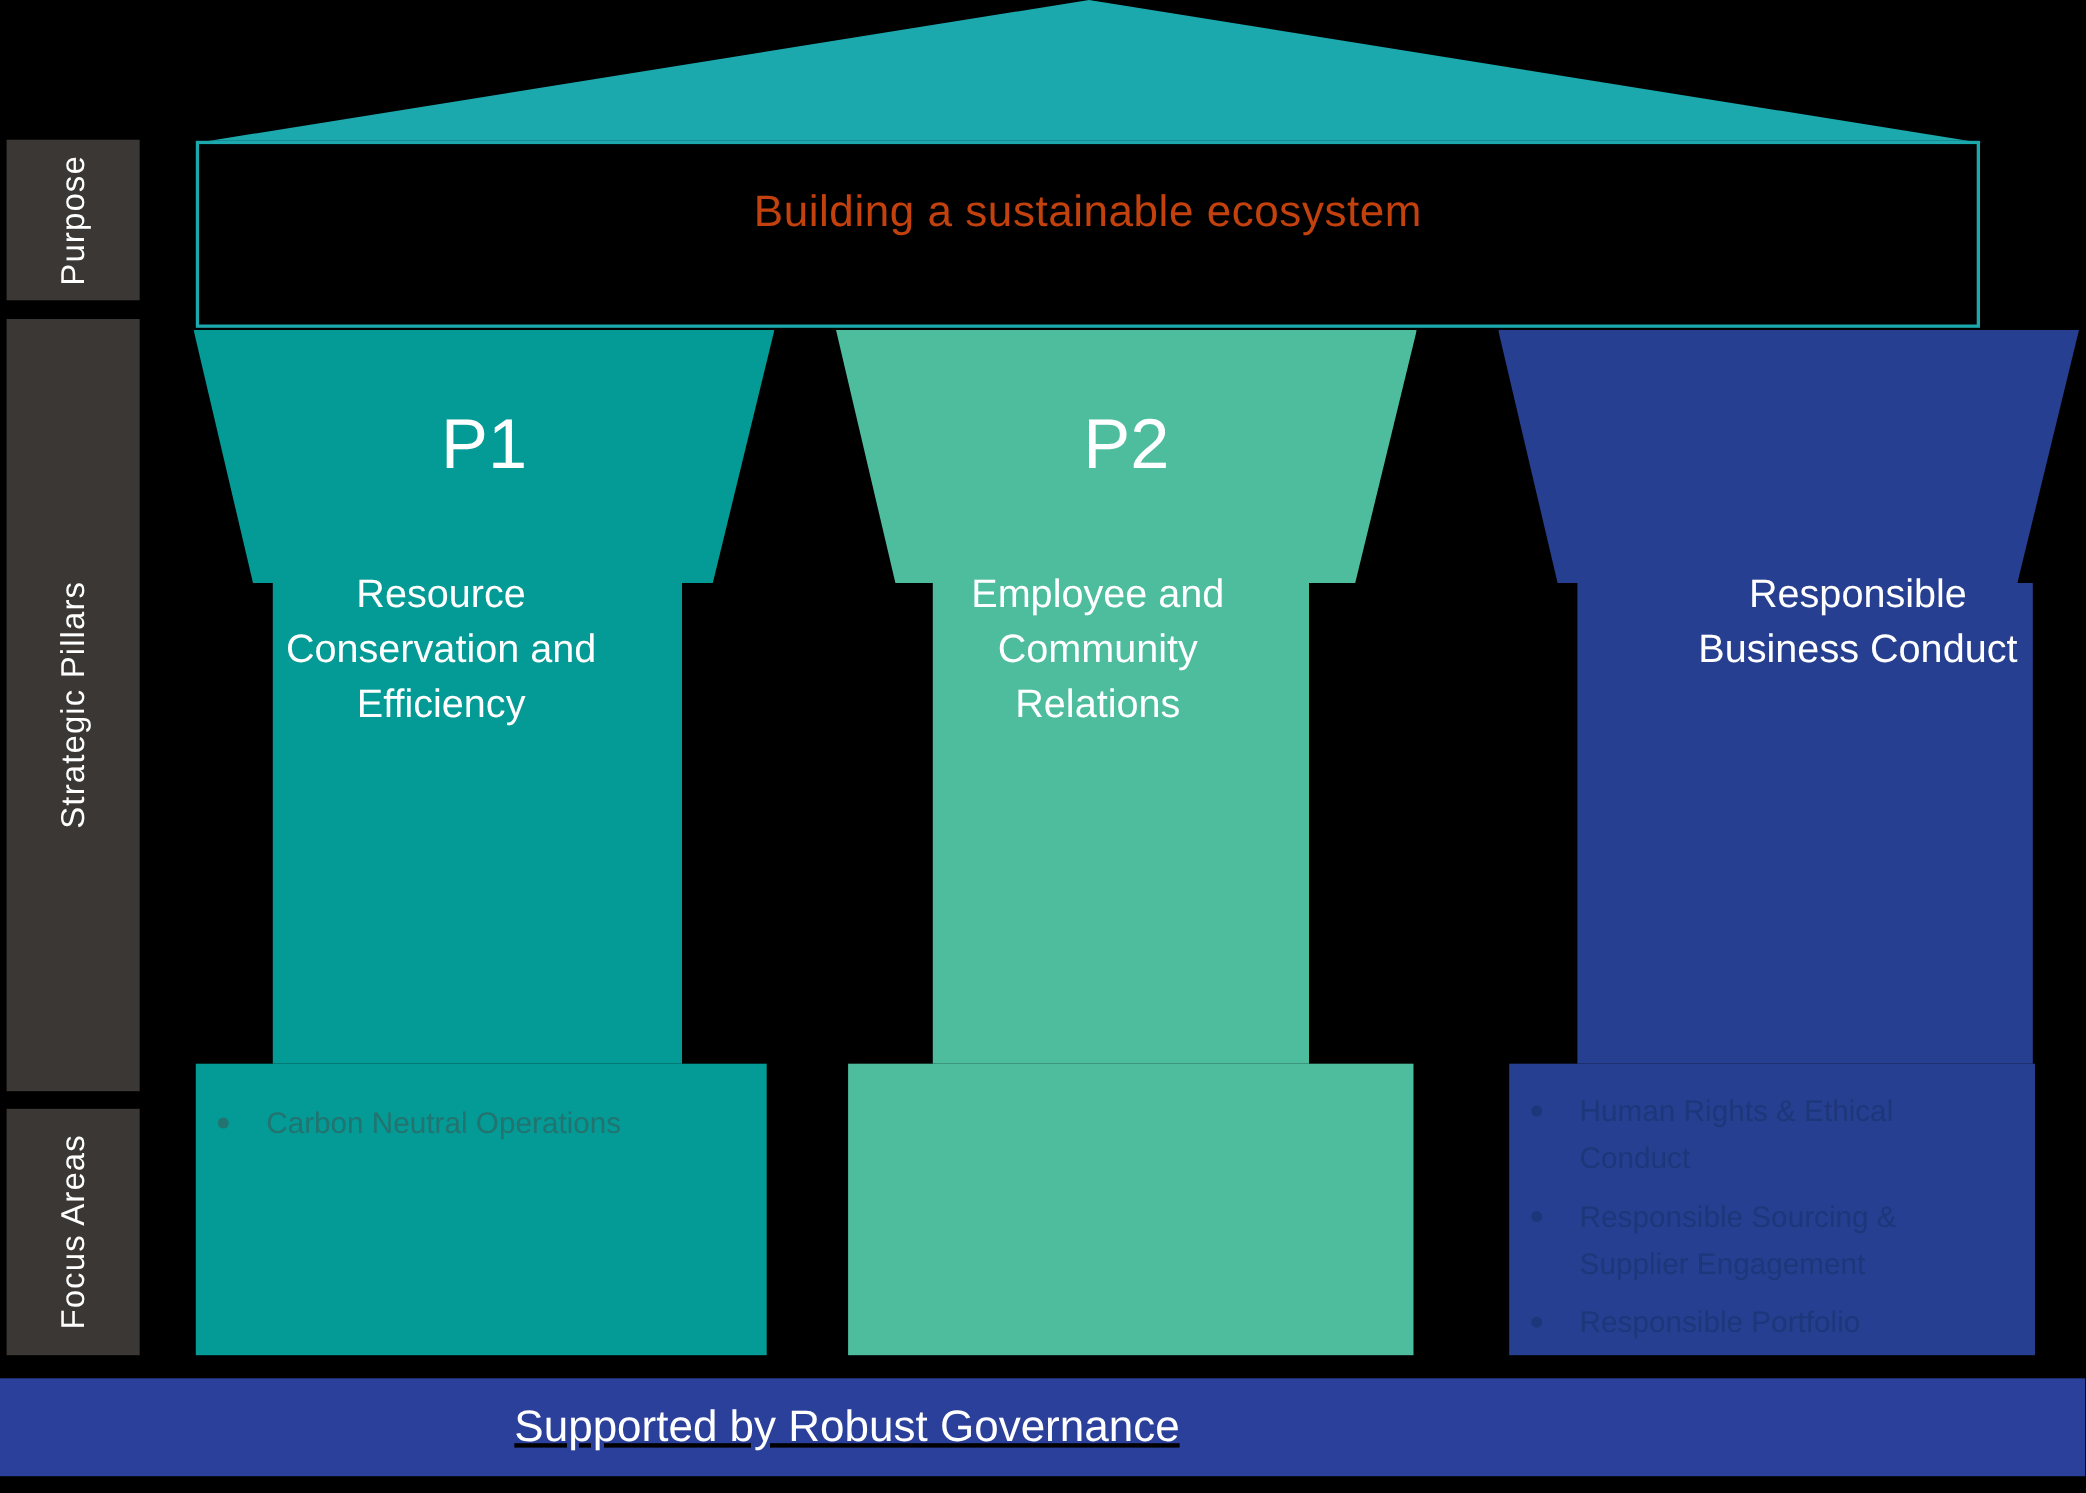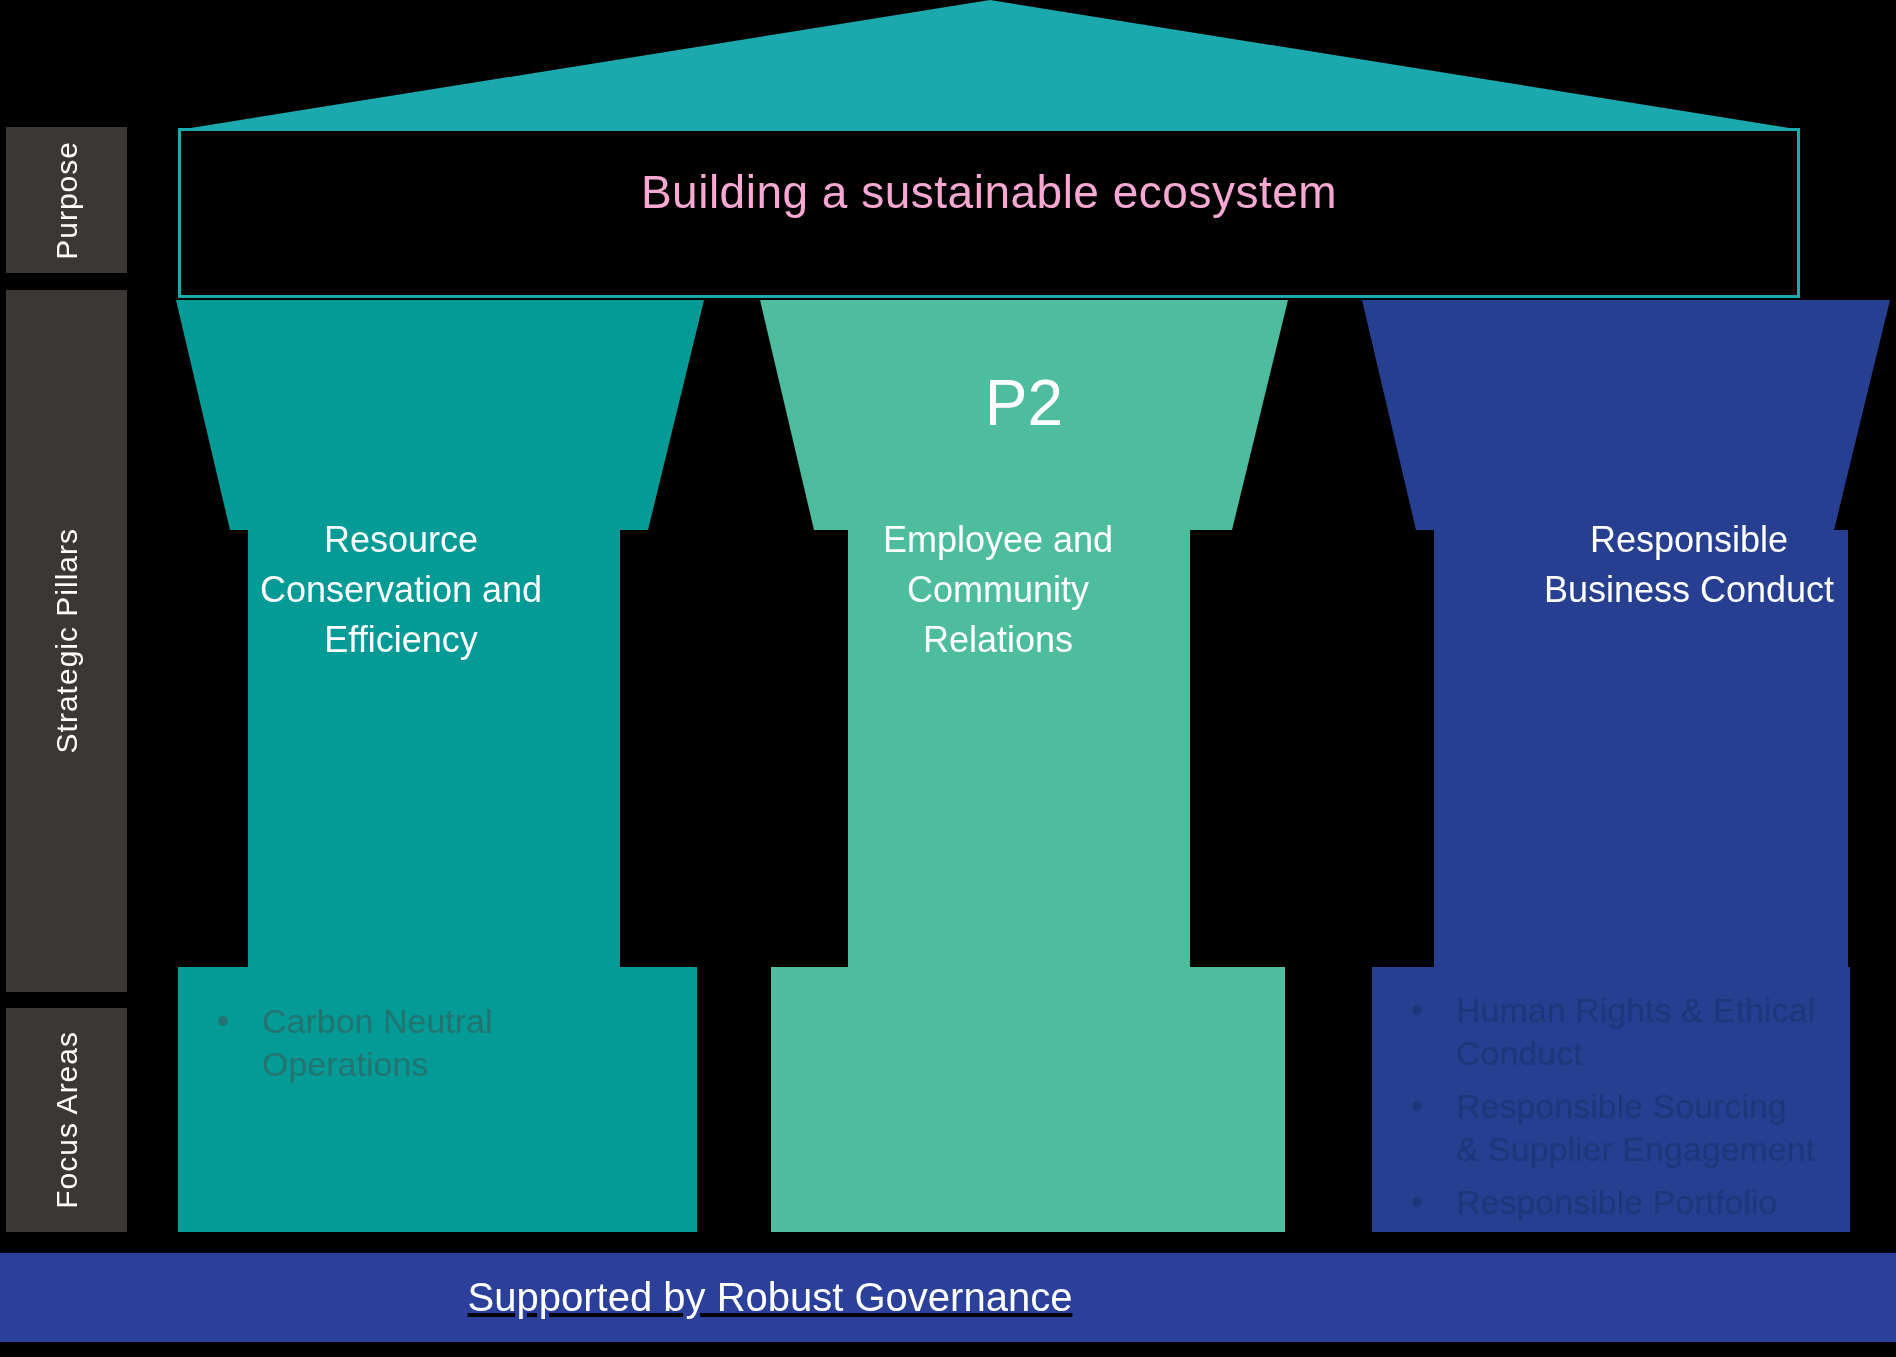--- a/index.html
+++ b/index.html
@@ -10,21 +10,21 @@
   .abs{position:absolute;}
 
   
   #roof-svg{position:absolute;left:0;top:0;}
   .title-box{
     left:178px;top:128px;width:1622px;height:170px;
     background:#000;border:3px solid #1CA9AE;box-sizing:border-box;
     display:flex;align-items:center;justify-content:center;
     padding-bottom:42px;
   }
-  .title-box span{color:#f9a8d4;font-size:46px;letter-spacing:0.5px;}
+  .title-box span{color:#c2410c;font-size:40px;letter-spacing:0.5px;}
 
   
   .rail{
     left:6px;width:121px;background:#3A3734;
     display:flex;align-items:center;justify-content:center;
   }
   .rail span{
     writing-mode:vertical-rl;transform:rotate(180deg);
     color:#FFFFFF;font-size:30px;letter-spacing:1px;white-space:nowrap;
   }
@@ -46,21 +46,21 @@
     display:flex;align-items:center;justify-content:center;
     color:#FFFFFF;font-size:64px;
   }
   .pillar-title{
     top:515px;color:#FFFFFF;font-size:36px;line-height:50px;
     display:flex;justify-content:center;text-align:center;
   }
   .pillar-title span{display:inline-block;max-width:300px;}
 
   
-  .focus-list{top:975px;box-sizing:border-box;padding:25px 10px 0 18px;font-size:34px;line-height:43px;margin-left:20px;}
+  .focus-list{top:975px;box-sizing:border-box;padding:25px 10px 0 18px;font-size:27px;line-height:43px;}
   .focus-item{display:flex;margin-bottom:21px;}
   .focus-item .dot{
     flex:0 0 26px;position:relative;
   }
   .focus-item .dot::before{
     content:"";position:absolute;left:2px;top:16px;width:10px;height:10px;border-radius:50%;
     background:currentColor;
   }
   .focus-item .txt{margin-left:20px;max-width:360px;}
   .p1-bullets{color:#237470;}
@@ -93,20 +93,23 @@
   <div class="abs rail" id="rail-pillars">
     <span>Strategic Pillars</span>
   </div>
   <div class="abs rail" id="rail-focus">
     <span>Focus Areas</span>
   </div>
 
   <div class="abs capital p1-fill" style="left:176px"></div>
   <div class="abs shaft p1-fill" style="left:248px;width:372px"></div>
   <div class="abs base p1-fill" style="left:178px;width:519px"></div>
+  <div class="abs pillar-id" style="left:176px">
+    <span>P1</span>
+  </div>
   <div class="abs pillar-title" style="left:244px;width:314px">
     <span>Resource Conservation and Efficiency</span>
   </div>
   <div class="abs focus-list p1-bullets" style="left:178px;width:519px">
     <div class="focus-item">
       <span class="dot"></span>
       <span class="txt">Carbon Neutral Operations</span>
     </div>
   </div>
 

